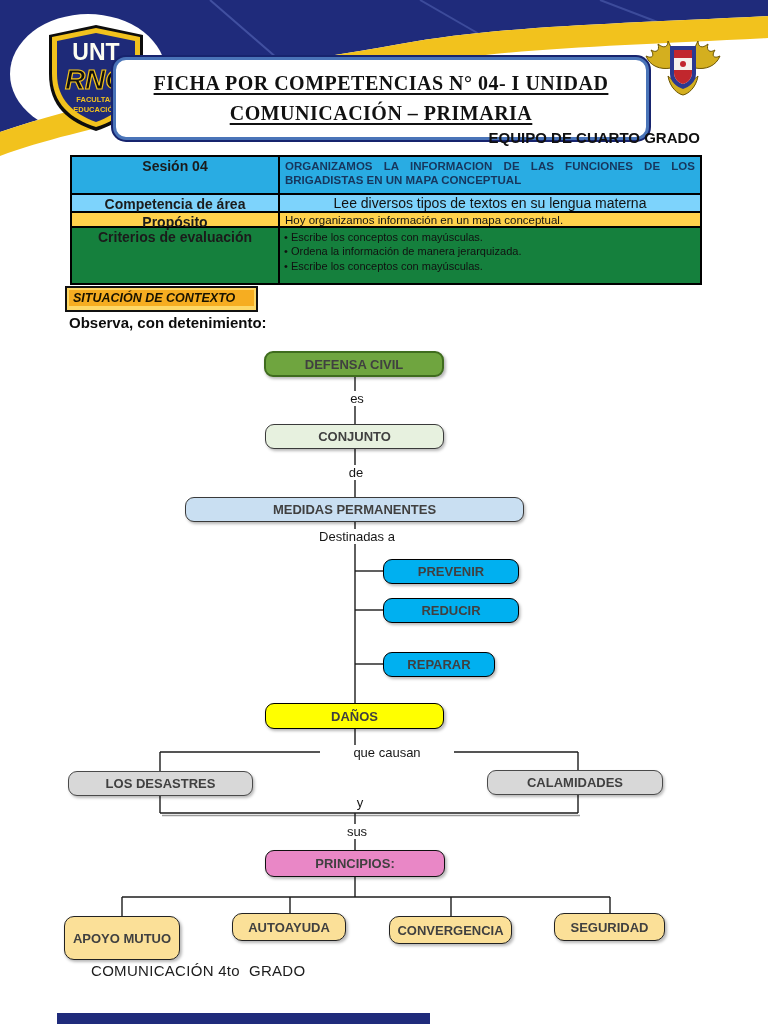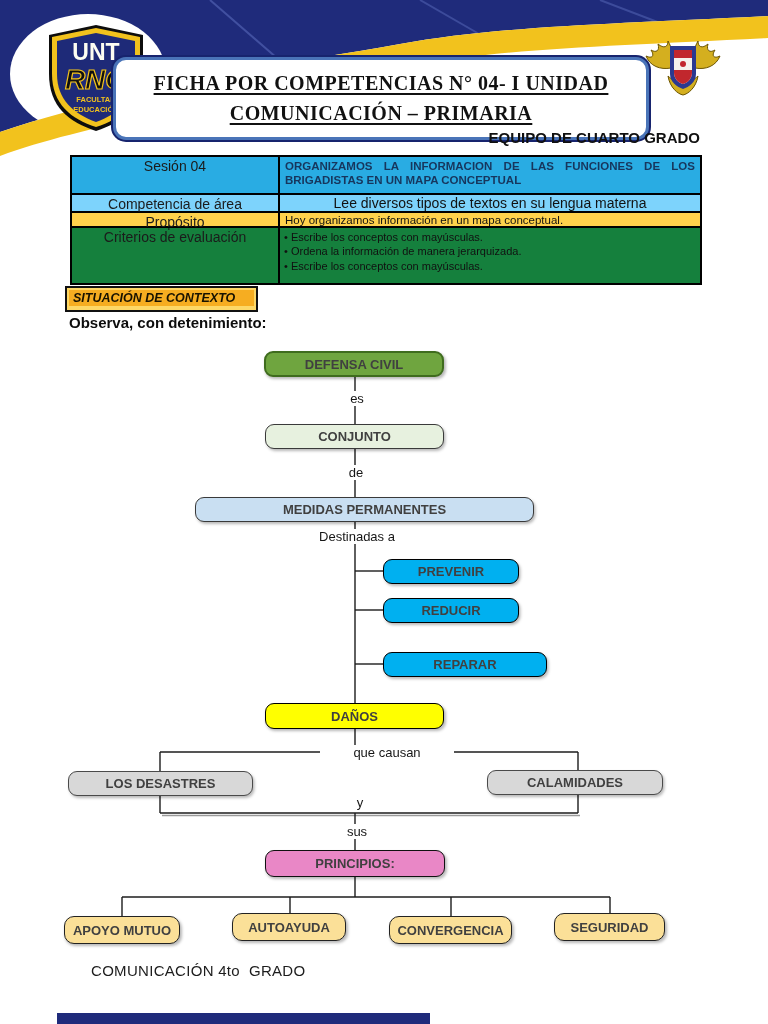--- a/index.html
+++ b/index.html
@@ -17,21 +17,21 @@
               text-decoration:underline;text-decoration-thickness:2px;text-underline-offset:3px;
               letter-spacing:.5px;white-space:nowrap;}
   .team-label{position:absolute;left:400px;top:129px;width:300px;text-align:right;font-weight:bold;
               font-size:15px;color:#101010;z-index:3;}
 
   
   .itable{position:absolute;left:70px;top:155px;width:630px;border:1px solid #000;z-index:3;
           border-collapse:collapse;}
   .trow{display:flex;}
   .tcell{border:1px solid #000;box-sizing:border-box;}
-  .tleft{width:208px;text-align:center;font-weight:normal;font-size:14px;padding-top:1px;}
+  .tleft{width:208px;text-align:center;font-weight:bold;font-size:14px;padding-top:1px;}
   .tright{width:422px;}
   .r1{background:#29ace3;height:38px;}
   .r1 .tright{font-weight:bold;font-size:11.5px;color:#17365d;padding:2px 5px;text-align:justify;line-height:1.25;}
   .r2{background:#7dd3fc;height:18px;}
   .r2 .tright{font-size:14px;text-align:center;color:#111;}
   .r3{background:#ffd24c;height:15px;}
   .r3 .tright{font-size:11.5px;color:#111;padding:1px 5px;}
   .r4{background:#15803d;height:57px;}
   .r4 .tright{font-size:11px;color:#111;padding:2px 4px;line-height:1.3;}
   .bullet{white-space:nowrap;}
@@ -153,33 +153,33 @@
     <line x1="122" y1="897" x2="122" y2="918"></line>
     <line x1="290" y1="897" x2="290" y2="913"></line>
     <line x1="451" y1="897" x2="451" y2="916"></line>
     <line x1="610" y1="897" x2="610" y2="913"></line>
   </svg>
 
   <div class="node n-green" style="left:264px;top:351px;width:180px;height:26px;">DEFENSA CIVIL</div>
   <div class="lbl" style="left:331px;top:391px;width:48px;">es</div>
   <div class="node n-pale" style="left:265px;top:424px;width:179px;height:25px;">CONJUNTO</div>
   <div class="lbl" style="left:330px;top:465px;width:48px;">de</div>
-  <div class="node n-blue" style="left:195px;top:497px;width:339px;height:25px;">MEDIDAS PERMANENTES</div>
+  <div class="node n-blue" style="left:185px;top:497px;width:339px;height:25px;">MEDIDAS PERMANENTES</div>
   <div class="lbl" style="left:303px;top:529px;width:104px;">Destinadas a</div>
   <div class="node n-cyan" style="left:383px;top:559px;width:136px;height:25px;">PREVENIR</div>
   <div class="node n-cyan" style="left:383px;top:598px;width:136px;height:25px;">REDUCIR</div>
-  <div class="node n-cyan" style="left:383px;top:652px;width:164px;height:25px;">REPARAR</div>
+  <div class="node n-cyan" style="left:383px;top:652px;width:112px;height:25px;">REPARAR</div>
   <div class="node n-yellow" style="left:265px;top:703px;width:179px;height:26px;">DAÑOS</div>
   <div class="lbl" style="left:320px;top:745px;width:130px;">que causan</div>
   <div class="node n-gray" style="left:68px;top:771px;width:185px;height:25px;">LOS DESASTRES</div>
   <div class="node n-gray" style="left:487px;top:770px;width:176px;height:25px;">CALAMIDADES</div>
   <div class="lbl" style="left:338px;top:795px;width:40px;background:transparent;">y</div>
   <div class="lbl" style="left:330px;top:824px;width:50px;">sus</div>
   <div class="node n-pink" style="left:265px;top:850px;width:180px;height:27px;">PRINCIPIOS:</div>
-  <div class="node n-tan" style="left:64px;top:916px;width:116px;height:28px;">APOYO MUTUO</div>
+  <div class="node n-tan" style="left:64px;top:916px;width:116px;height:44px;">APOYO MUTUO</div>
   <div class="node n-tan" style="left:232px;top:913px;width:114px;height:28px;">AUTOAYUDA</div>
   <div class="node n-tan" style="left:389px;top:916px;width:123px;height:28px;">CONVERGENCIA</div>
   <div class="node n-tan" style="left:554px;top:913px;width:111px;height:28px;">SEGURIDAD</div>
 
   <div class="footer-text">COMUNICACIÓN 4to  GRADO</div>
   <div class="bottom-strip"></div>
 
 </div>
 
 </body></html>

